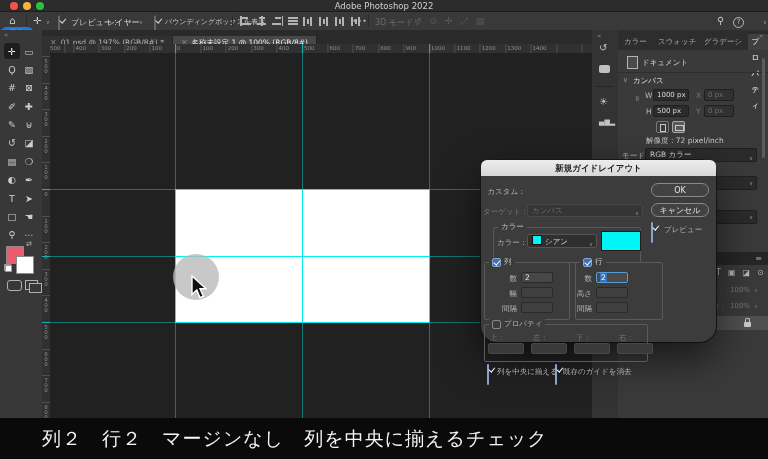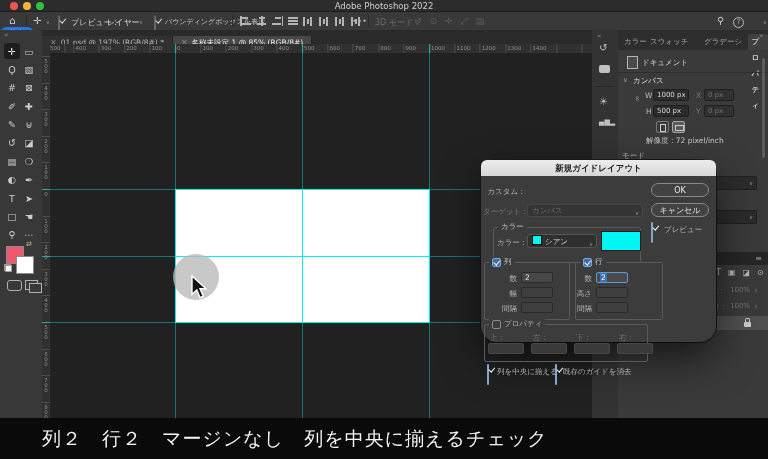--- a/index.html
+++ b/index.html
@@ -259,21 +259,21 @@
       </div>
     <div class="abs qmask"></div>
     <div class="abs scrmode"></div>
   </div>
 
   <div class="abs" id="tabbar"><div class="doctab">
         <span class="tabclose">×</span>
         <span>01.psd @ 197% (RGB/8#) *</span>
       </div><div class="doctab active">
         <span class="tabclose">×</span>
-        <span>名称未設定 1 @ 85% (RGB/8#)</span>
+        <span>名称未設定 1 @ 100% (RGB/8#)</span>
       </div></div>
 
   <div class="abs" id="ruler-corner"></div>
   <div class="abs" id="hruler">
       <div class="hnum" style="left: -2px;">500</div>
       <div class="hnum" style="left: 23.4px;">400</div>
       <div class="hnum" style="left: 48.8px;">300</div>
       <div class="hnum" style="left: 74.2px;">200</div>
       <div class="hnum" style="left: 99.6px;">100</div>
       <div class="hnum" style="left: 125px;">0</div>
@@ -343,21 +343,21 @@
       <span class="strip-ico" style="top:12px">↺</span>
       <div class="bubble abs" style="left:7px;top:35px"></div>
       <div class="abs" style="left:4px;top:56px;width:18px;height:1px;background:#262626"></div>
       <span class="strip-ico" style="top:66px">☀</span>
       <span class="strip-ico" style="top:88px;font-size:7px">▄▆▂</span>
     </div>
 
     <div class="abs" id="panel">
       <div class="abs" id="ptabs">
           <div class="ptab" style="left: 2px;">カラー</div>
-          <div class="ptab" style="left: 28px;">スウォッチ</div>
+          <div class="ptab" style="left: 36px;">スウォッチ</div>
           <div class="ptab" style="left: 82px;">グラデーシ</div>
           <div class="ptab active" style="left: 129.5px;">プロパティ</div>
         </div>
       <span class="abs" style="left:141px;top:2px;color:#8a8a8a;font-size:7px">»</span>
 
       <div class="abs docicon" style="left:9px;top:26px"></div>
       <span class="plabel" style="left:24px;top:28px;color:#d5d5d5">ドキュメント</span>
       <div class="abs" style="left:0;top:42px;width:150px;height:1px;background:#2e2e2e"></div>
 
       <span class="plabel" style="left:5px;top:46px;color:#999;font-size:6.5px">∨</span>
@@ -376,20 +376,23 @@
       <div class="orient" style="left:38px;top:91px">
           <i style="left:3px;top:2px;width:4px;height:6px"></i>
         </div>
       <div class="orient sel" style="left:54px;top:91px">
           <i style="left:2px;top:3px;width:7px;height:4px"></i>
         </div>
 
       <span class="plabel" style="left:28px;top:106px;color:#c8c8c8">解像度 : 72 pixel/inch</span>
 
       <span class="plabel" style="left:4px;top:121px">モード</span>
+      <div class="ddown" style="left:27px;top:118px;width:112px;height:14px;line-height:12px">
+        <span>RGB カラー</span><span class="chev">∨</span>
+      </div>
       <div class="ddown" style="left:82px;top:146px;width:57px;height:14px">
           <span class="chev">∨</span>
         </div>
       <div class="ddown" style="left:82px;top:180px;width:57px;height:14px">
           <span class="chev">∨</span>
         </div>
       <div class="abs" id="pscroll"></div>
 
       <div class="abs" style="left:0;top:222px;width:150px;height:13px;background:#262626">
         <span style="position:absolute;right:6px;top:2px;color:#aaa;font-size:8px">≡</span>

